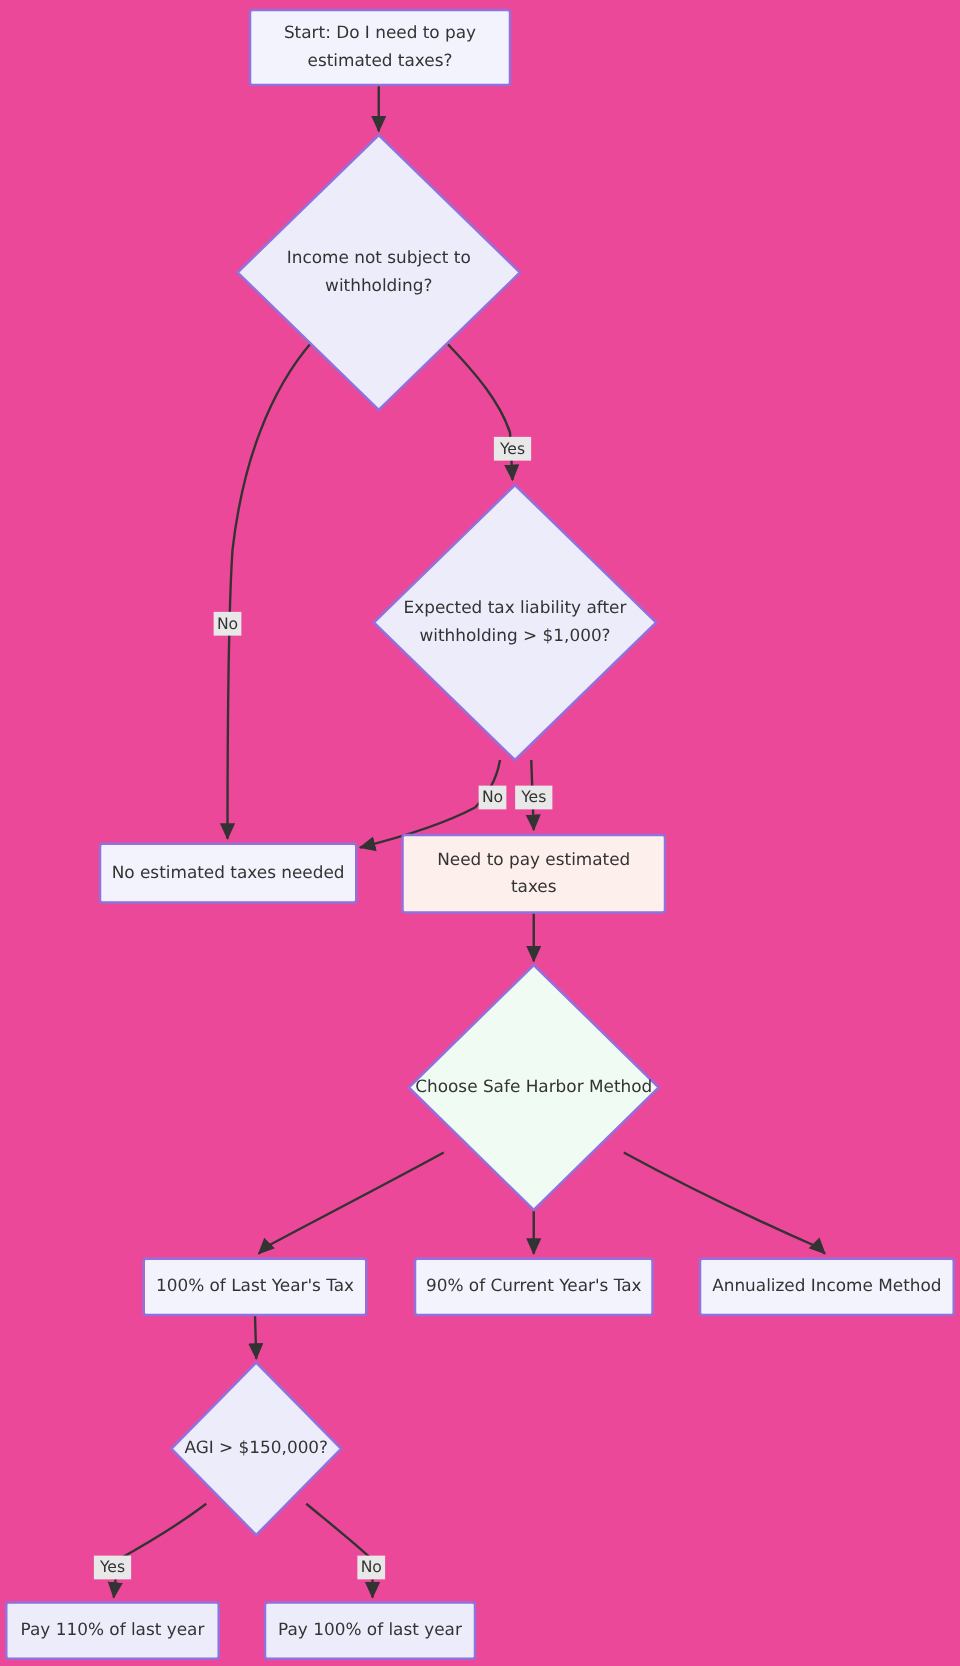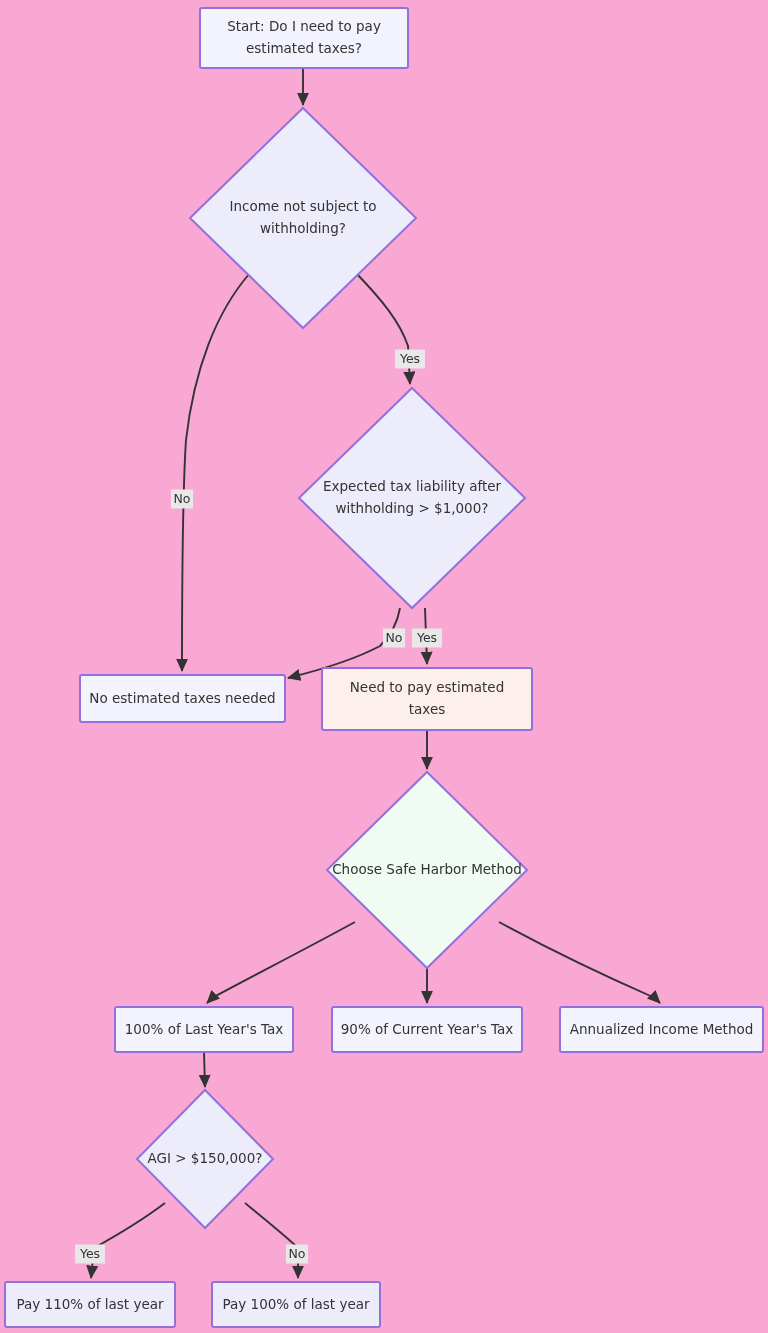--- a/index.html
+++ b/index.html
@@ -10,21 +10,21 @@
   body {
     width: 768px;
     height: 1333px;
     overflow: hidden;
     font-family: "DejaVu Sans", sans-serif;
   }
   #flowchart-root {
     position: relative;
     width: 768px;
     height: 1333px;
-    background: #f9a8d4;
+    background: #ec4899;
   }
   svg#flow-svg {
     display: block;
     width: 768px;
     height: 1333px;
   }
   .node-shape {
     stroke-width: 2px;
   }
   .node-label {

